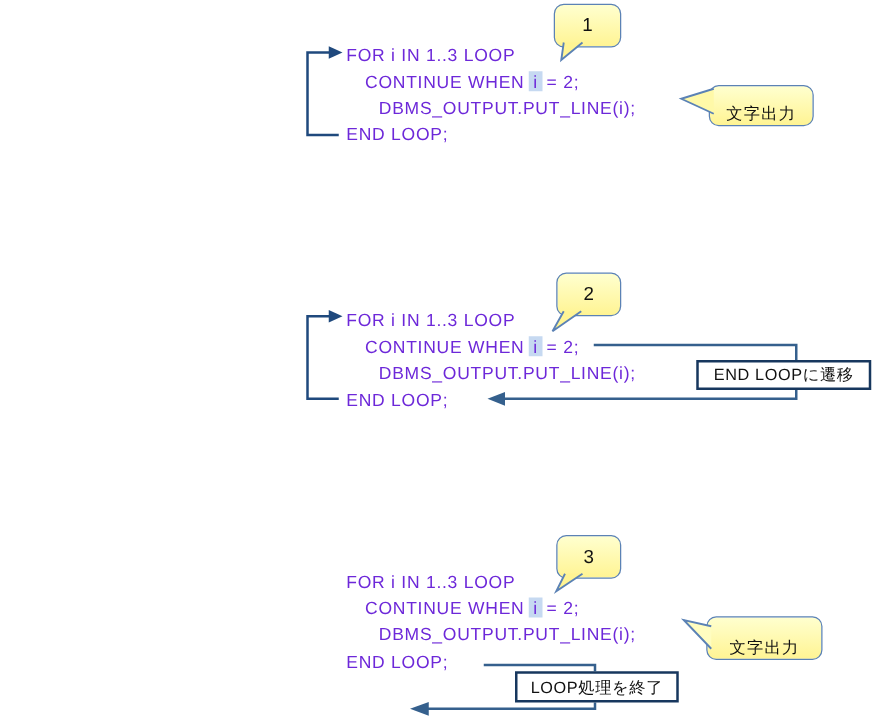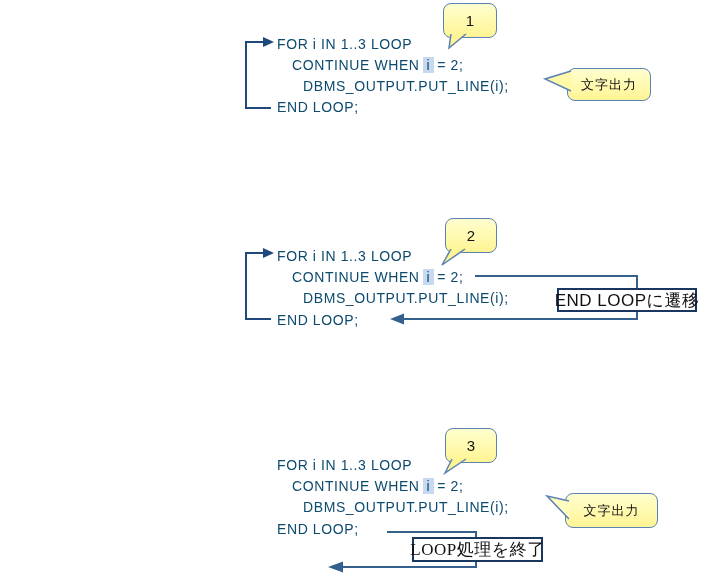--- a/index.html
+++ b/index.html
@@ -14,21 +14,21 @@
     background:#C6D9F1;border:3px solid #44679C;
     box-shadow:inset 0 0 0 1px #ffffff;
     display:flex;align-items:center;justify-content:center;
     font-size:16px;color:#111;letter-spacing:.5px;white-space:nowrap;
   }
   #s1-label{left:19px;top:53px;}
   #s2-label{left:19px;top:262px;}
   #s3-label{left:19px;top:473px;}
   
   .code-line{
-    position:absolute;font-size:14px;line-height:16px;color:#0c4a6e;
+    position:absolute;font-size:14px;line-height:16px;color:#6d28d9;
     letter-spacing:.6px;white-space:nowrap;
   }
   .hl{background:#C6D9F1;padding:0 4px;margin:0 3px;}
   #s1-l1{left:277px;top:36px;} #s1-l2{left:292px;top:57px;}
   #s1-l3{left:303px;top:78px;} #s1-l4{left:277px;top:99px;}
   #s2-l1{left:277px;top:248px;} #s2-l2{left:292px;top:269px;}
   #s2-l3{left:303px;top:290px;} #s2-l4{left:277px;top:312px;}
   #s3-l1{left:277px;top:457px;} #s3-l2{left:292px;top:478px;}
   #s3-l3{left:303px;top:499px;} #s3-l4{left:277px;top:521px;}
   
@@ -36,31 +36,31 @@
     position:absolute;box-sizing:border-box;
     background:linear-gradient(#FFFFCF,#FFF493);
     border:1.5px solid #5B82B5;border-radius:8px;
     display:flex;align-items:center;justify-content:center;
     color:#111;white-space:nowrap;
   }
   .bubble.num{width:54px;height:35px;font-size:15px;}
   #s1-num{left:443px;top:3px;}
   #s2-num{left:445px;top:218px;width:52px;}
   #s3-num{left:445px;top:428px;width:52px;}
-  .bubble.note{font-size:13px;letter-spacing:1px;}
+  .bubble.note{font-size:13px;letter-spacing:1px;align-items:flex-end;}
   #s1-note{left:567px;top:68px;width:84px;height:33px;}
   #s3-note{left:565px;top:493px;width:93px;height:35px;}
   
   .anno-box{
     position:absolute;box-sizing:border-box;background:#ffffff;
     border:2px solid #17375E;display:flex;align-items:center;justify-content:center;
-    font-size:17px;color:#111;letter-spacing:.5px;white-space:nowrap;
+    font-size:13px;color:#111;letter-spacing:.5px;white-space:nowrap;
   }
   #s2-jump-box{left:557px;top:288px;width:140px;height:24px;}
-  #s3-end-box{left:412px;top:537px;width:131px;height:25px;font-family:Liberation Serif, serif;}
+  #s3-end-box{left:412px;top:537px;width:131px;height:25px;}
 </style>
 </head>
 <body>
 
 <div id="canvas">
 
   <svg class="layer" width="712" height="580">
 
     <g>
       <path d="M271,108 L246,108 L246,42 L265,42" fill="none" stroke="#1F497D" stroke-width="2"></path>

